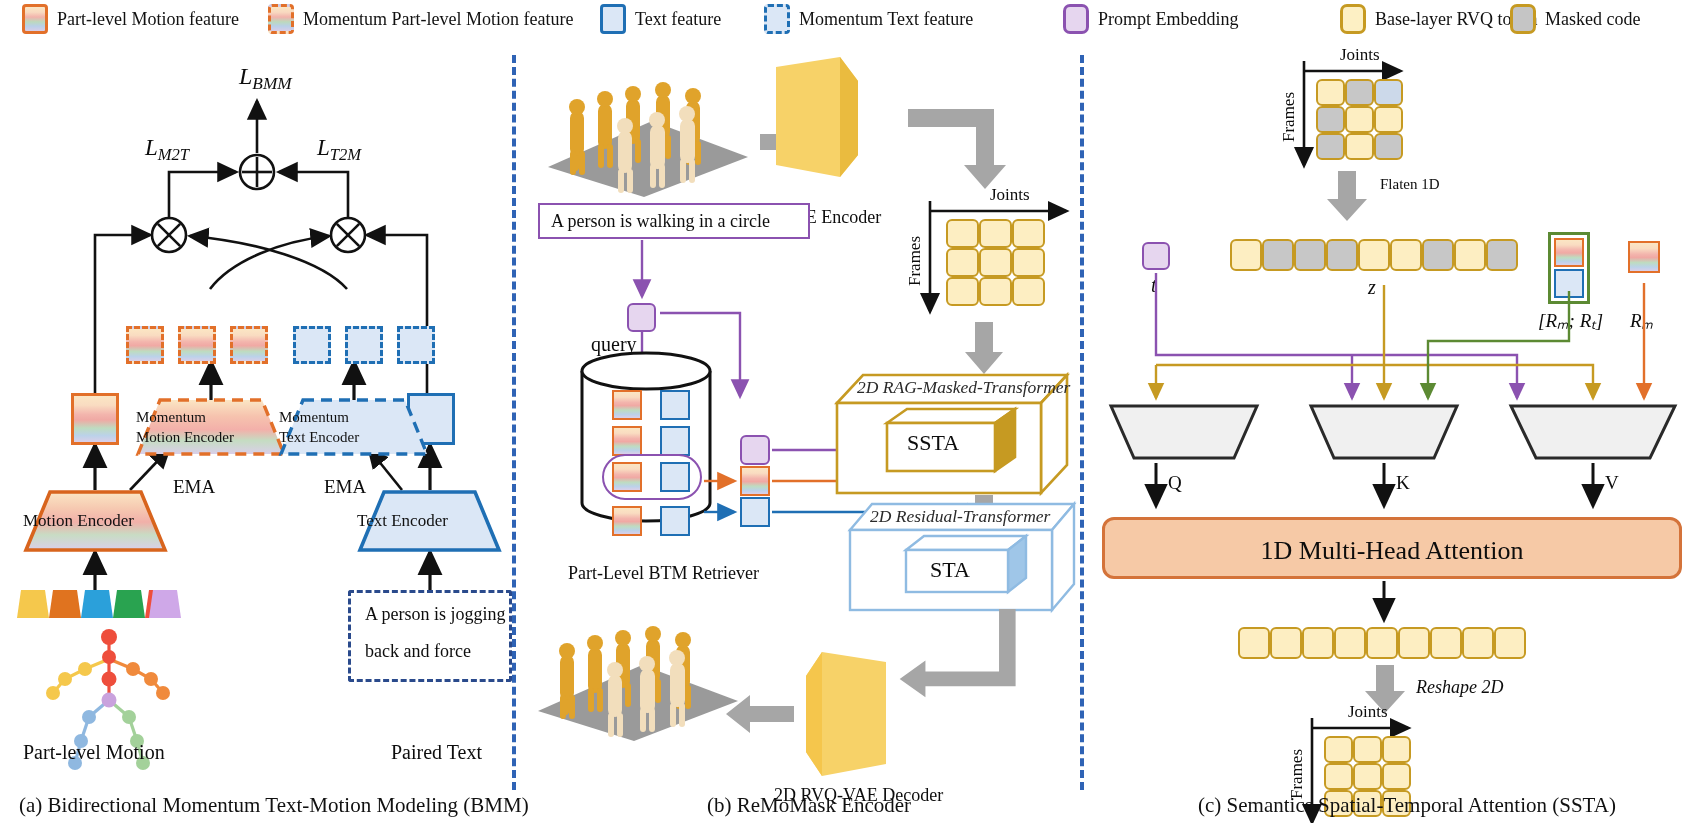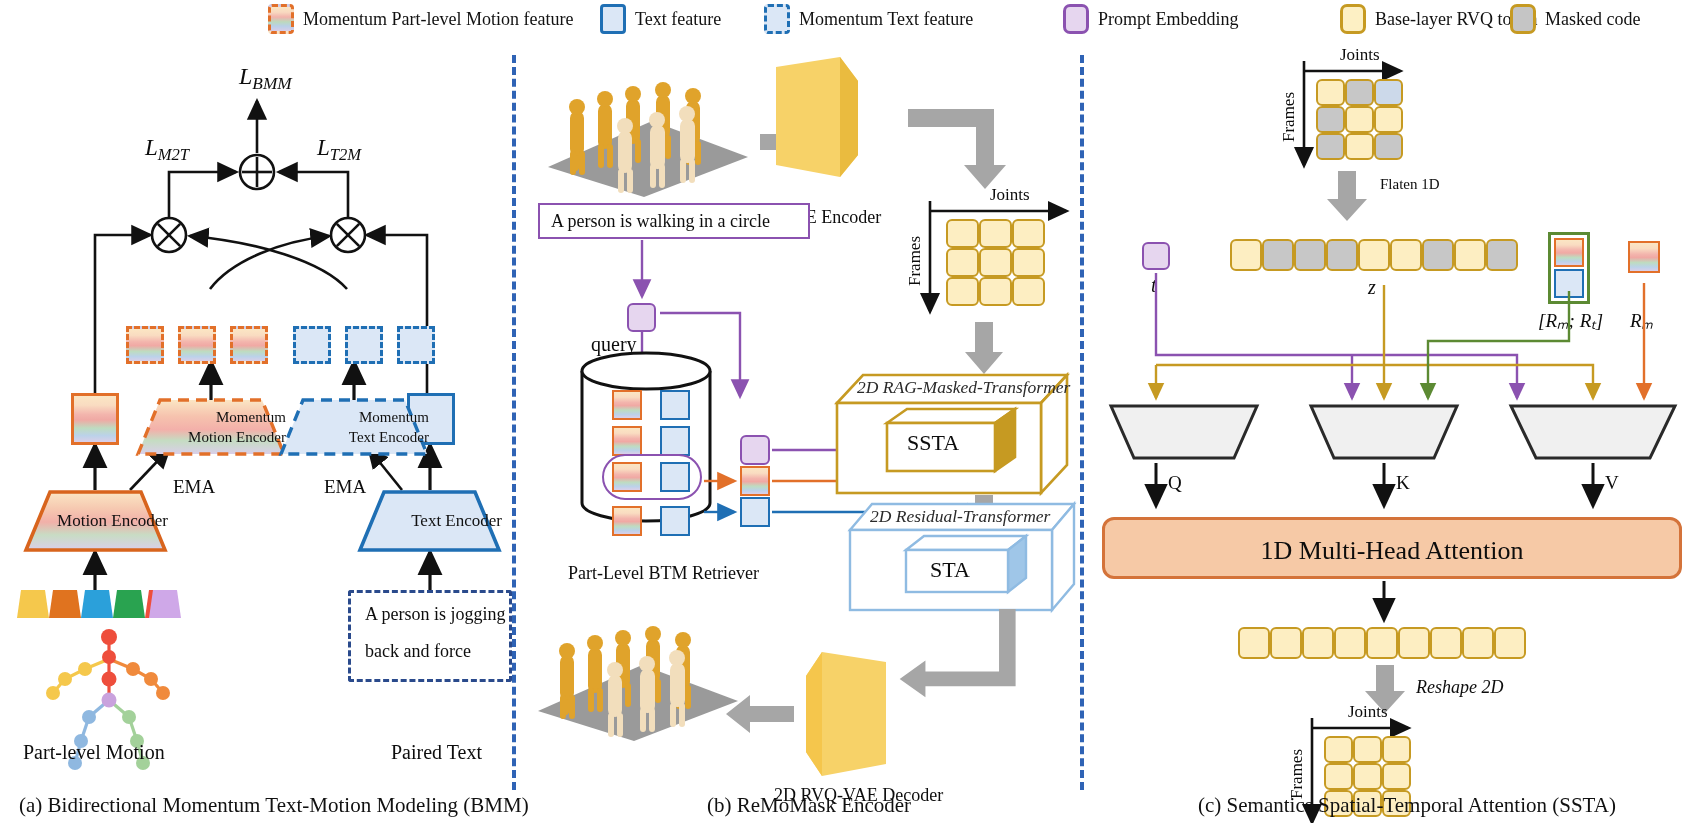--- a/index.html
+++ b/index.html
@@ -21,36 +21,40 @@
   .sw-rvq{border:3px solid #c69a22;background:#fdf0c4;border-radius:7px;}
   .sw-mask{border:3px solid #c69a22;background:#c5c5c5;border-radius:7px;}
 
   
   .vsep{position:absolute;width:0;border-left:4px dashed #2f63b5;}
 
   
   .sq{position:absolute;box-sizing:border-box;}
   .motion-fill{background:linear-gradient(180deg,#fbe6c4 0%,#f9dcc1 20%,#f3b5ad 40%,#f0a9a4 52%,#bedcc0 70%,#bbd2e9 86%,#dacfe9 100%);}
   .trap{position:absolute;}
-  .lbl-in{position:absolute;width:100%;text-align:right;font-size:16px;}
+  .lbl-in{position:absolute;width:100%;text-align:left;font-size:16px;}
 
   
   .caption{position:absolute;font-size:21px;white-space:nowrap;}
   .mathit{font-family:"Liberation Serif",serif;font-style:italic;}
   .sub{font-size:0.72em;vertical-align:-0.28em;font-style:italic;}
   svg{position:absolute;overflow:visible;}
   .token{position:absolute;box-sizing:border-box;border:2.5px solid #c69a22;border-radius:6px;}
   .tok-y{background:#fdeec2;}
   .tok-g{background:#c7c7c7;}
   .tok-b{background:#ccd9ea;}
 </style>
 </head>
 <body>
 
 <div id="legend">
+  <div class="lg-item" style="left:22px">
+    <div class="sw sw-motion"></div>
+    <span class="lg-label">Part-level Motion feature</span>
+  </div>
   <div class="lg-item" style="left:268px">
     <div class="sw sw-motion-d"></div>
     <span class="lg-label">Momentum Part-level Motion feature</span>
   </div>
   <div class="lg-item" style="left:600px">
     <div class="sw sw-text"></div>
     <span class="lg-label">Text feature</span>
   </div>
   <div class="lg-item" style="left:764px">
     <div class="sw sw-text-d"></div>

